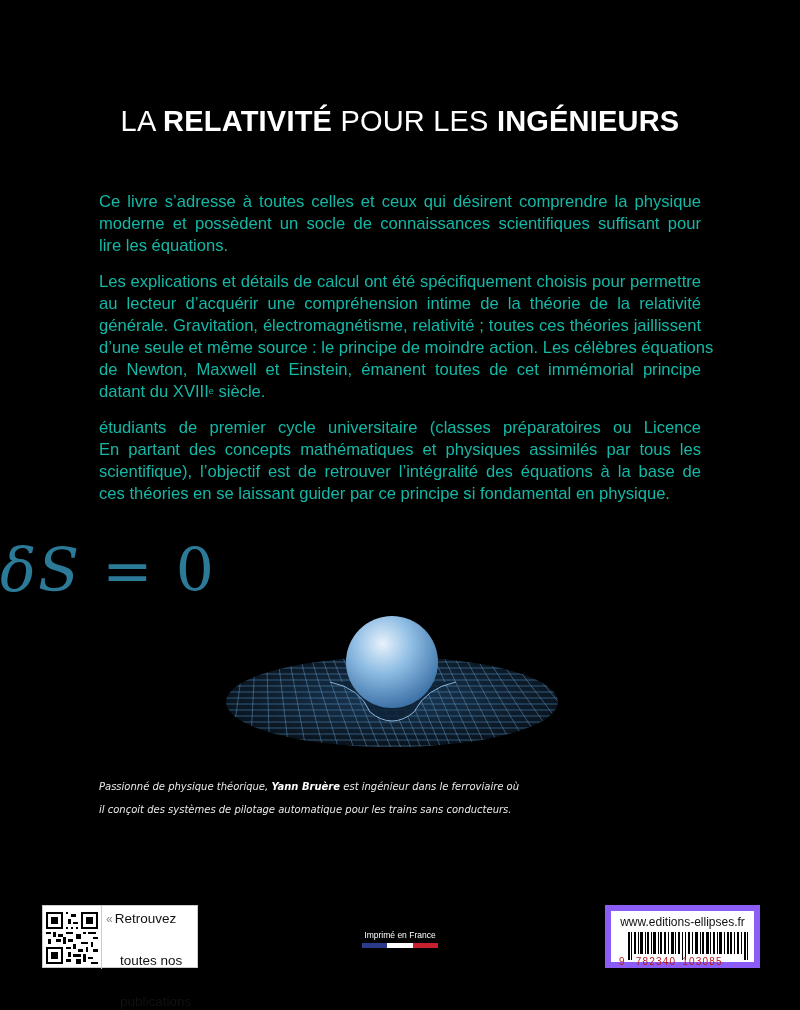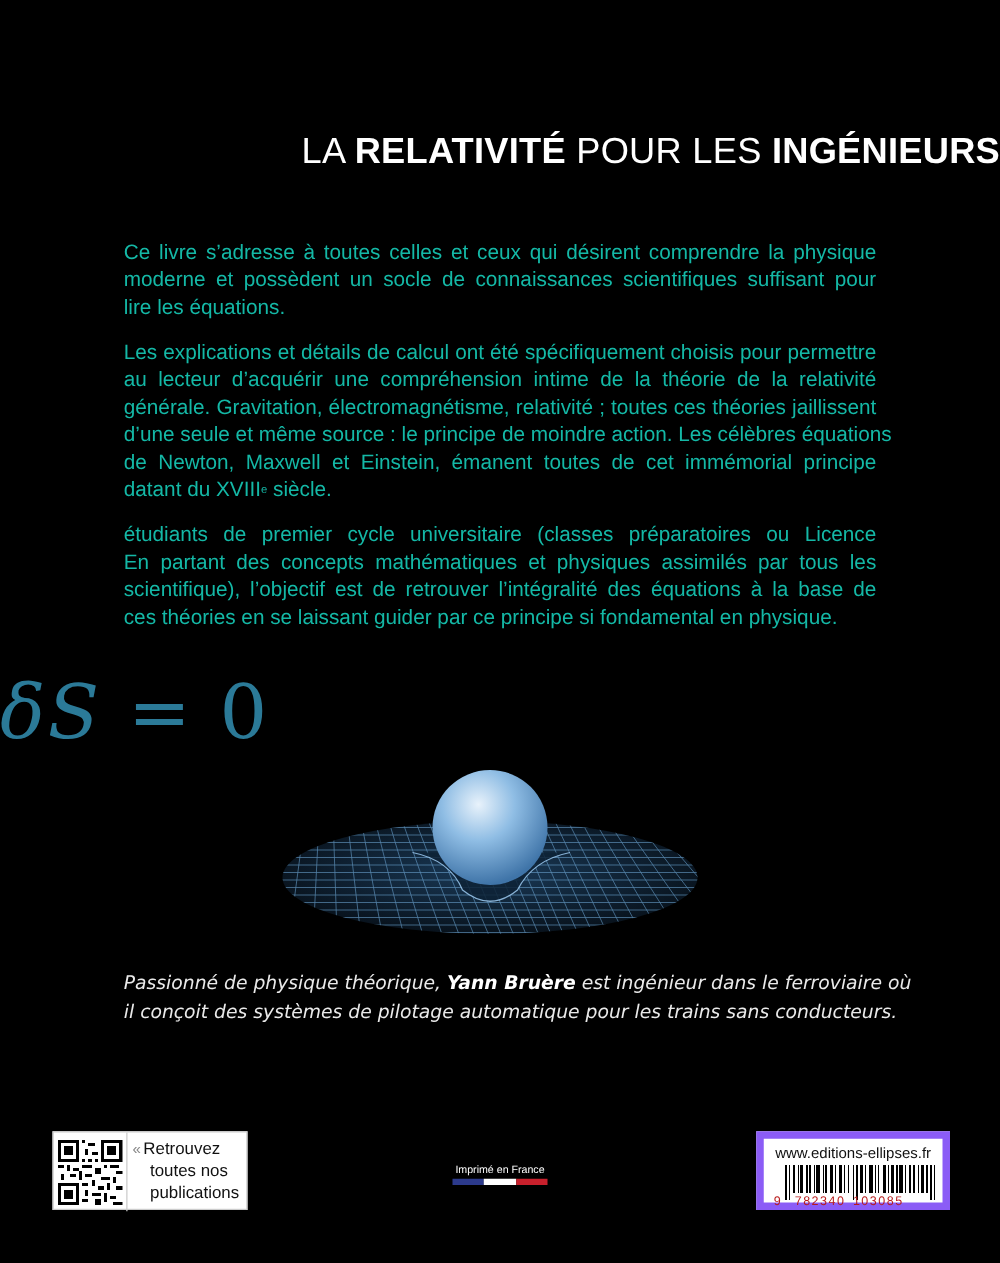--- a/index.html
+++ b/index.html
@@ -2,21 +2,21 @@
 <html><head>
   <meta charset="utf-8">
   <style>
     html, body { margin: 0; padding: 0; }
     body {
       width: 800px; height: 1010px; background: #000; color: #fff;
       position: relative; overflow: hidden;
       font-family: "DejaVu Sans", "Liberation Sans", sans-serif;
     }
     .title {
-      position: absolute; top: 86px; left: 0; width: 800px; text-align: right;
+      position: absolute; top: 86px; left: 0; width: 800px; text-align: center;
       font-size: 29px; letter-spacing: 0.2px; color: #fff; font-weight: normal;
       font-family: "Liberation Sans", sans-serif;
     }
     .title b { font-weight: bold; }
     .para {
       position: absolute; left: 99px; width: 602px;
       font-family: "Liberation Sans", sans-serif;
       font-size: 16.6px; line-height: 22px; color: #14b8a6;
       text-align: justify; margin: 0;
     }
@@ -29,36 +29,36 @@
     .equation {
       position: absolute; top: 535px; left: 0; width: 800px; text-align: left;
       font-family: "DejaVu Serif", "Liberation Serif", serif;
       font-size: 60px; color: #2b7a98; letter-spacing: 2px;
     }
     .equation .it { font-style: italic; }
     .illustration { position: absolute; left: 220px; top: 600px; width: 360px; height: 160px; }
     .bio {
       position: absolute; top: 775px; left: 99px; width: 602px;
       font-family: "DejaVu Sans", sans-serif; font-style: italic;
-      font-size: 15px; line-height: 23px; color: #eaeaea; margin: 0;
+      font-size: 10px; line-height: 23px; color: #eaeaea; margin: 0;
     }
     .bio .line { display: block; white-space: nowrap; }
     .bio b { font-weight: bold; color: #fff; }
     .qr-box {
       position: absolute; left: 42px; top: 905px; width: 156px; height: 63px;
       background: #ffffff; color: #000; display: flex; box-sizing: border-box;
       border: 1px solid #ccc;
     }
     .qr-code { width: 58px; height: 63px; border-right: 1px solid #ccc; display: flex; align-items: center; justify-content: center; }
     .qr-text {
       flex: 1; padding: 4px 0 0 4px; font-family: "Liberation Sans", sans-serif;
       font-size: 13.5px; line-height: 17px; color: #111; position: relative;
     }
     .qr-text .chev { color: #888; font-size: 12px; margin-right: 2px; }
-    .qr-text .ind { display: block; padding-left: 14px; }
+    .qr-text .ind { display: block; padding-left: 14px; margin-top: 24px; }
     .imprime {
       position: absolute; left: 360px; top: 930px; width: 80px; text-align: center;
       font-family: "Liberation Sans", sans-serif; font-size: 8.5px; color: #fff;
     }
     .flag { display: flex; width: 76px; height: 5px; margin: 3px auto 0; }
     .flag span { flex: 1; }
     .barcode-box {
       position: absolute; left: 605px; top: 905px; width: 155px; height: 63px;
       background: #fff; color: #000; box-sizing: border-box; border: 6px solid #8b5cf6; padding-left: 36px;
     }

